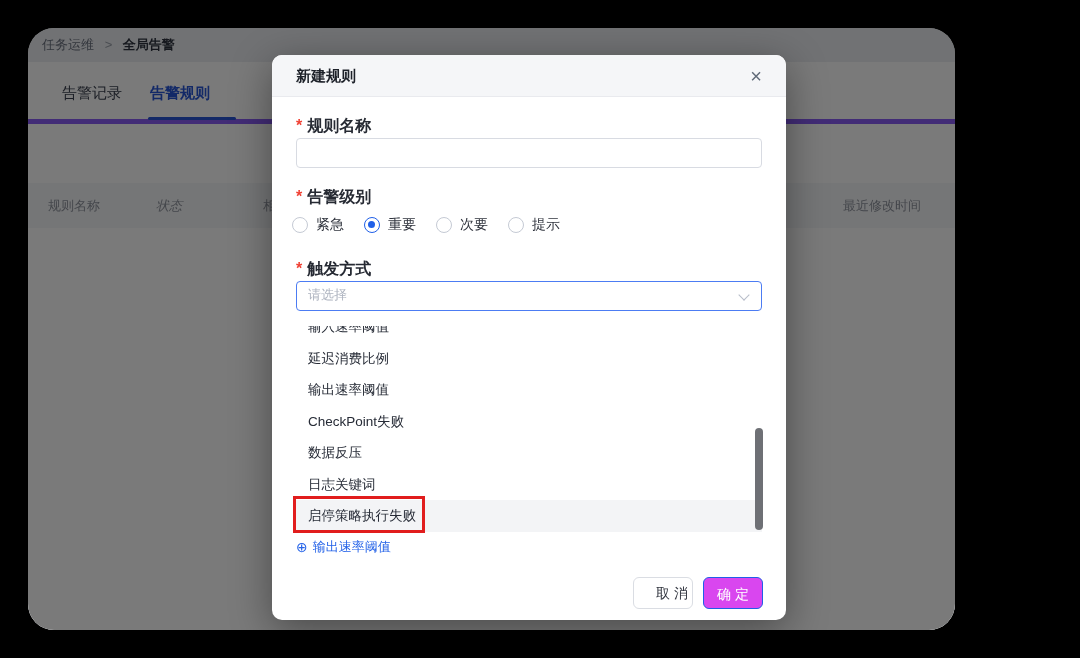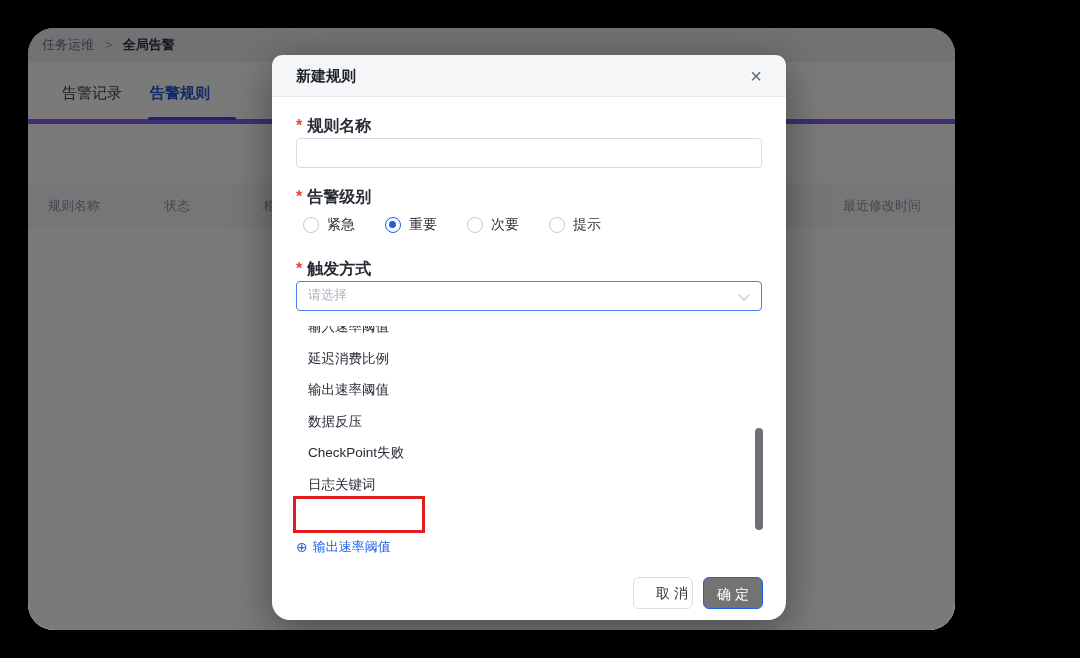--- a/index.html
+++ b/index.html
@@ -17,40 +17,40 @@
   .card { position:absolute; left:0; top:34px; right:0; bottom:0; background:#ffffff; }
   .tabbar { position:relative; height:62px; border-bottom:5px solid #8b5cf6; }
   .tab { position:absolute; top:0; height:62px; line-height:62px; font-size:15px;
          color:#3c4250; font-weight:500; cursor:pointer; }
   .tab-records { left:34px; }
   .tab-rules  { left:122px; color:#2857d8; font-weight:700; }
   .tab-underline { position:absolute; left:120px; bottom:-1px; width:88px; height:3px;
                    background:#2857d8; border-radius:2px; }
   .thead { position:absolute; left:0; top:121px; width:100%; height:45px; background:#f5f6f8; }
   .thead span { position:absolute; top:0; line-height:45px; font-size:13px; color:#8f949e; white-space:nowrap; }
-  .th-1 { left:20px; } .th-2 { left:136px; } .th-3 { left:235px; }
+  .th-1 { left:20px; } .th-2 { left:128px;font-style:italic; } .th-3 { left:235px; }
   .th-4 { left:815px; } .th-5 { left:972px; }
   .dim-overlay { position:absolute; inset:0; background:rgba(0,0,0,0.52); z-index:5; }
 
   
   .modal { position:absolute; left:272px; top:55px; width:514px; height:565px; background:#fff;
-           border-radius:18px; z-index:10; box-shadow:0 10px 40px rgba(0,0,0,.4); }
+           border-radius:10px; z-index:10; box-shadow:0 10px 40px rgba(0,0,0,.4); }
   .m-header { position:absolute; left:0; top:0; width:100%; height:42px; background:#f5f6f8;
               border-bottom:1px solid #e9eaee; border-radius:10px 10px 0 0; }
   .m-title { position:absolute; left:24px; top:0; line-height:42px; font-size:15px;
              font-weight:700; color:#1d2129; }
   .m-close { position:absolute; right:16px; top:0; width:28px; height:42px; line-height:42px;
              text-align:center; font-size:20px; color:#606a78; cursor:pointer; }
   .f-label { position:absolute; left:24px; font-size:16px; font-weight:700; color:#262a33; }
   .f-label .req { color:#f04134; margin-right:5px; font-weight:700; }
   .lbl-name { top:61px; } .lbl-level { top:132px; } .lbl-trigger { top:204px; }
   .txt-input { position:absolute; left:24px; right:24px; top:83px; height:30px;
                border:1px solid #d8dbe2; border-radius:4px; background:#fff; font-size:13px;
                padding:0 10px; color:#303133; outline:none; }
-  .radio-row { position:absolute; left:31px; top:161px; display:flex; gap:30px; }
+  .radio-row { position:absolute; left:20px; top:161px; display:flex; gap:20px; }
   .radio-item { display:flex; align-items:center; gap:8px; font-size:14px; color:#2f333d; cursor:pointer; }
   .radio-dot { width:16px; height:16px; border:1.5px solid #c5cad4; border-radius:50%;
                background:#fff; position:relative; }
   .radio-item.selected .radio-dot { border-color:#1f5fe8; }
   .radio-item.selected .radio-dot::after { content:""; position:absolute; left:3px; top:3px;
                width:7px; height:7px; border-radius:50%; background:#1f5fe8; }
   .select-box { position:absolute; left:24px; right:24px; top:226px; height:30px;
                 border:1px solid #4c7cf3; border-radius:4px; background:#fff; cursor:pointer;font-family:Liberation Mono, monospace; }
   .select-placeholder { position:absolute; left:11px; top:0; line-height:28px; font-size:13px; color:#adb3bf; }
   .chevron { position:absolute; right:13px; top:9px; width:8px; height:8px;
@@ -64,21 +64,21 @@
   .scroll-thumb { position:absolute; left:483px; top:373px; width:8px; height:102px;
                   border-radius:4px; background:#6e7075; z-index:4; cursor:grab; }
   .annotation-box { position:absolute; left:21px; top:441px; width:132px; height:37px;
                     border:3px solid #e11d1d; z-index:6; pointer-events:none; }
   .add-link { position:absolute; left:24px; top:483px; display:flex; align-items:center; gap:5px;
               font-size:13px; color:#2563e8; cursor:pointer; z-index:3; }
   .add-link .plus-ic { font-size:14px; line-height:14px; }
   .btn { position:absolute; top:522px; width:60px; height:32px; border-radius:6px; font-size:14px;
          text-align:center; line-height:30px; letter-spacing:4px; text-indent:4px; cursor:pointer; }
   .btn-cancel { left:361px; background:#fff; border:1px solid #dadde3; color:#2f333d;text-align:right; }
-  .btn-confirm { left:431px; background:#737373; border:1px solid #1f5fe8; color:#fff; line-height:32px; }
+  .btn-confirm { left:431px; background:#d946ef; border:1px solid #1f5fe8; color:#fff; line-height:32px; }
 </style>
 </head>
 <body>
 
 <div class="canvas">
 
   <div class="window">
 
     <div class="breadcrumb">
       <span>任务运维</span>
@@ -160,31 +160,34 @@
 
           <div class="dd-option">
             <span>延迟消费比例</span>
           </div>
 
           <div class="dd-option">
             <span>输出速率阈值</span>
           </div>
 
           <div class="dd-option">
+            <span>CheckPoint失败</span>
+          </div>
+
+          <div class="dd-option">
             <span>数据反压</span>
           </div>
 
           <div class="dd-option">
-            <span>CheckPoint失败</span>
-          </div>
-
-          <div class="dd-option">
             <span>日志关键词</span>
           </div>
 
+          <div class="dd-option highlighted">
+            <span>启停策略执行失败</span>
+          </div>
         </div>
     </div>
 
     <div class="scroll-thumb"></div>
     <div class="annotation-box"></div>
 
     <div class="add-link">
       <span class="plus-ic">⊕</span>
       <span>输出速率阈值</span>
     </div>

